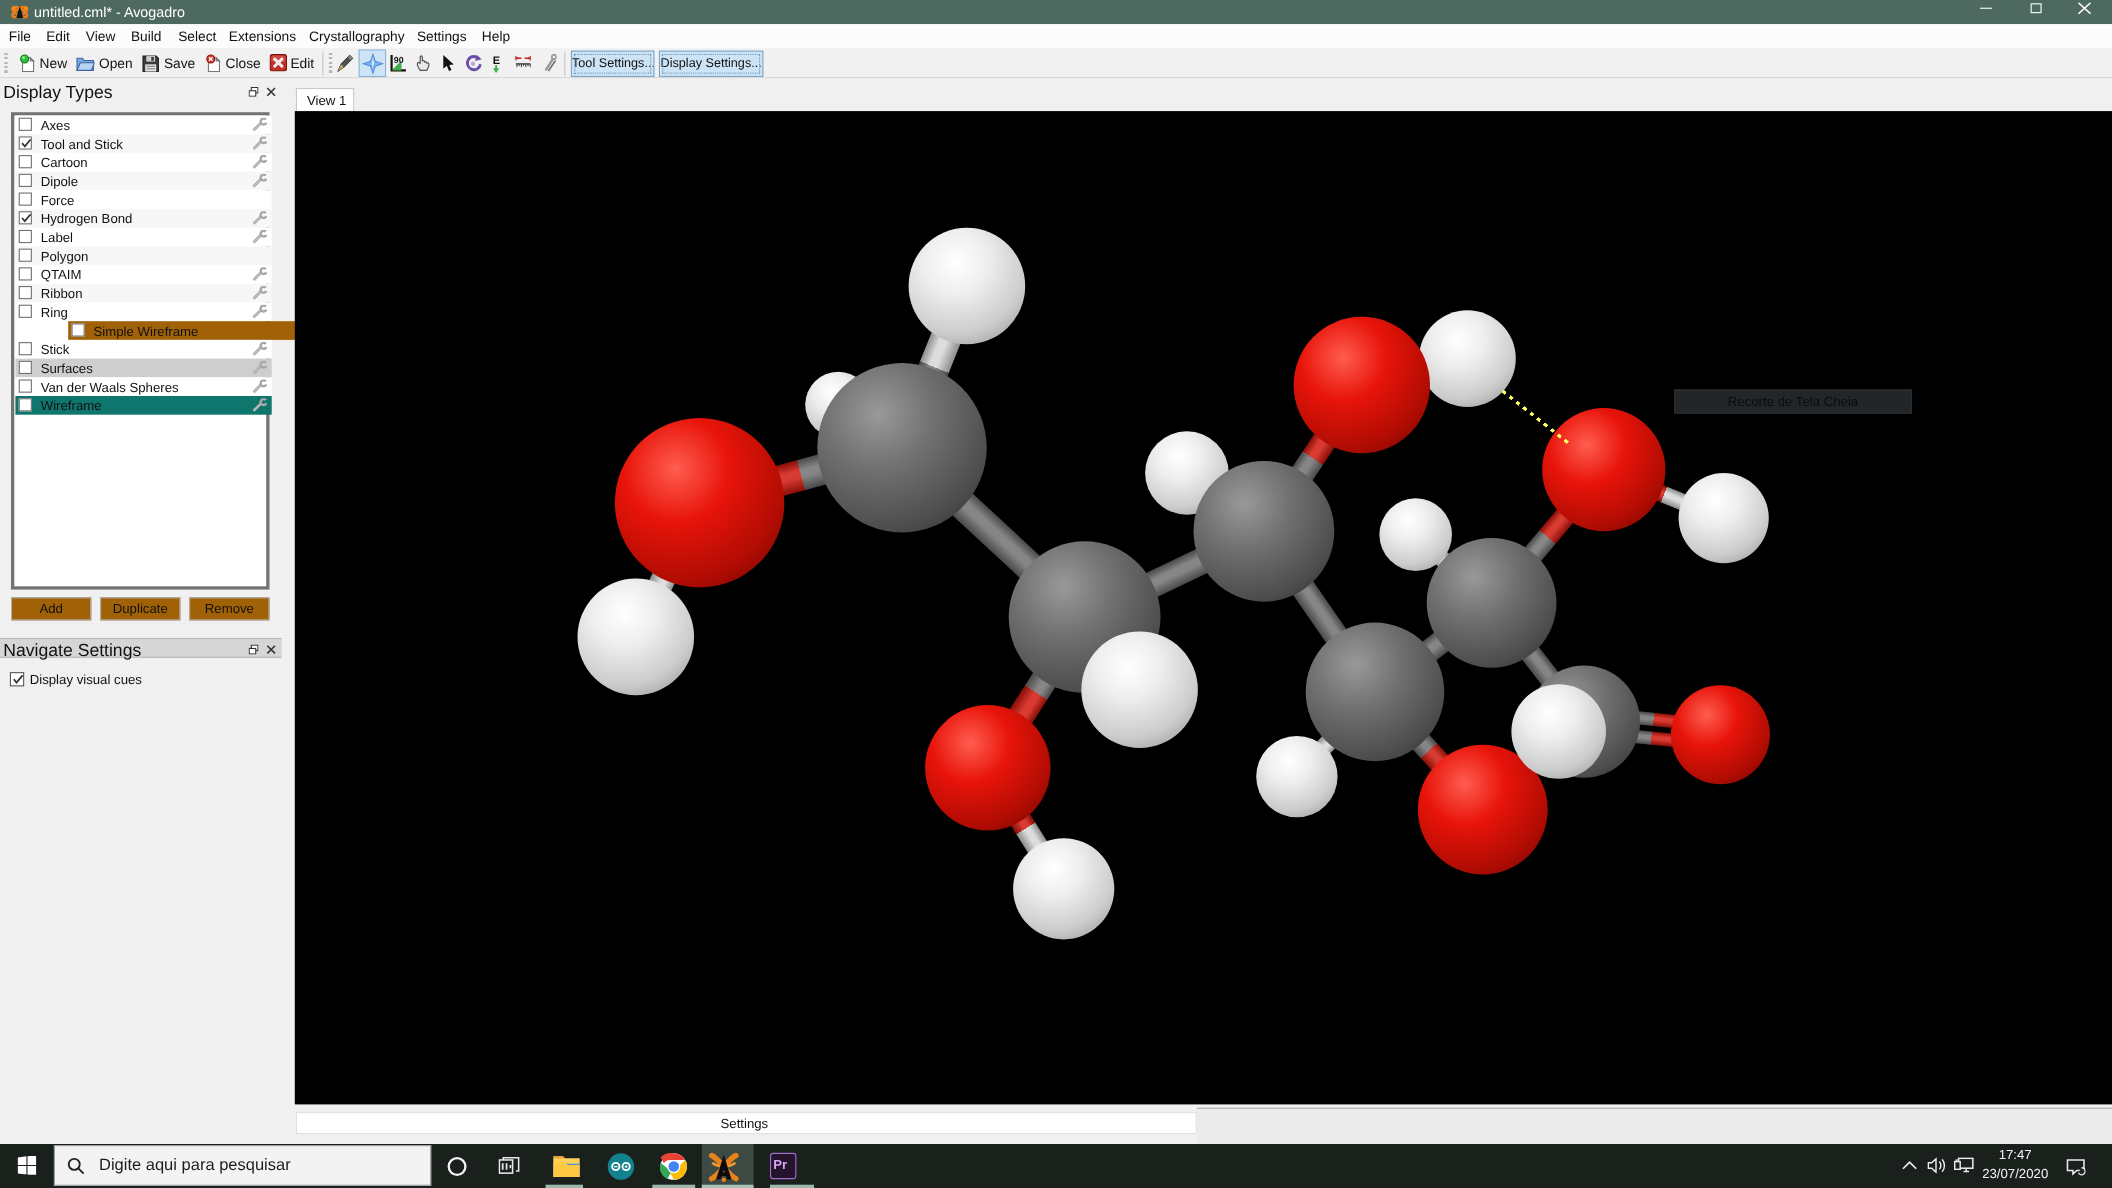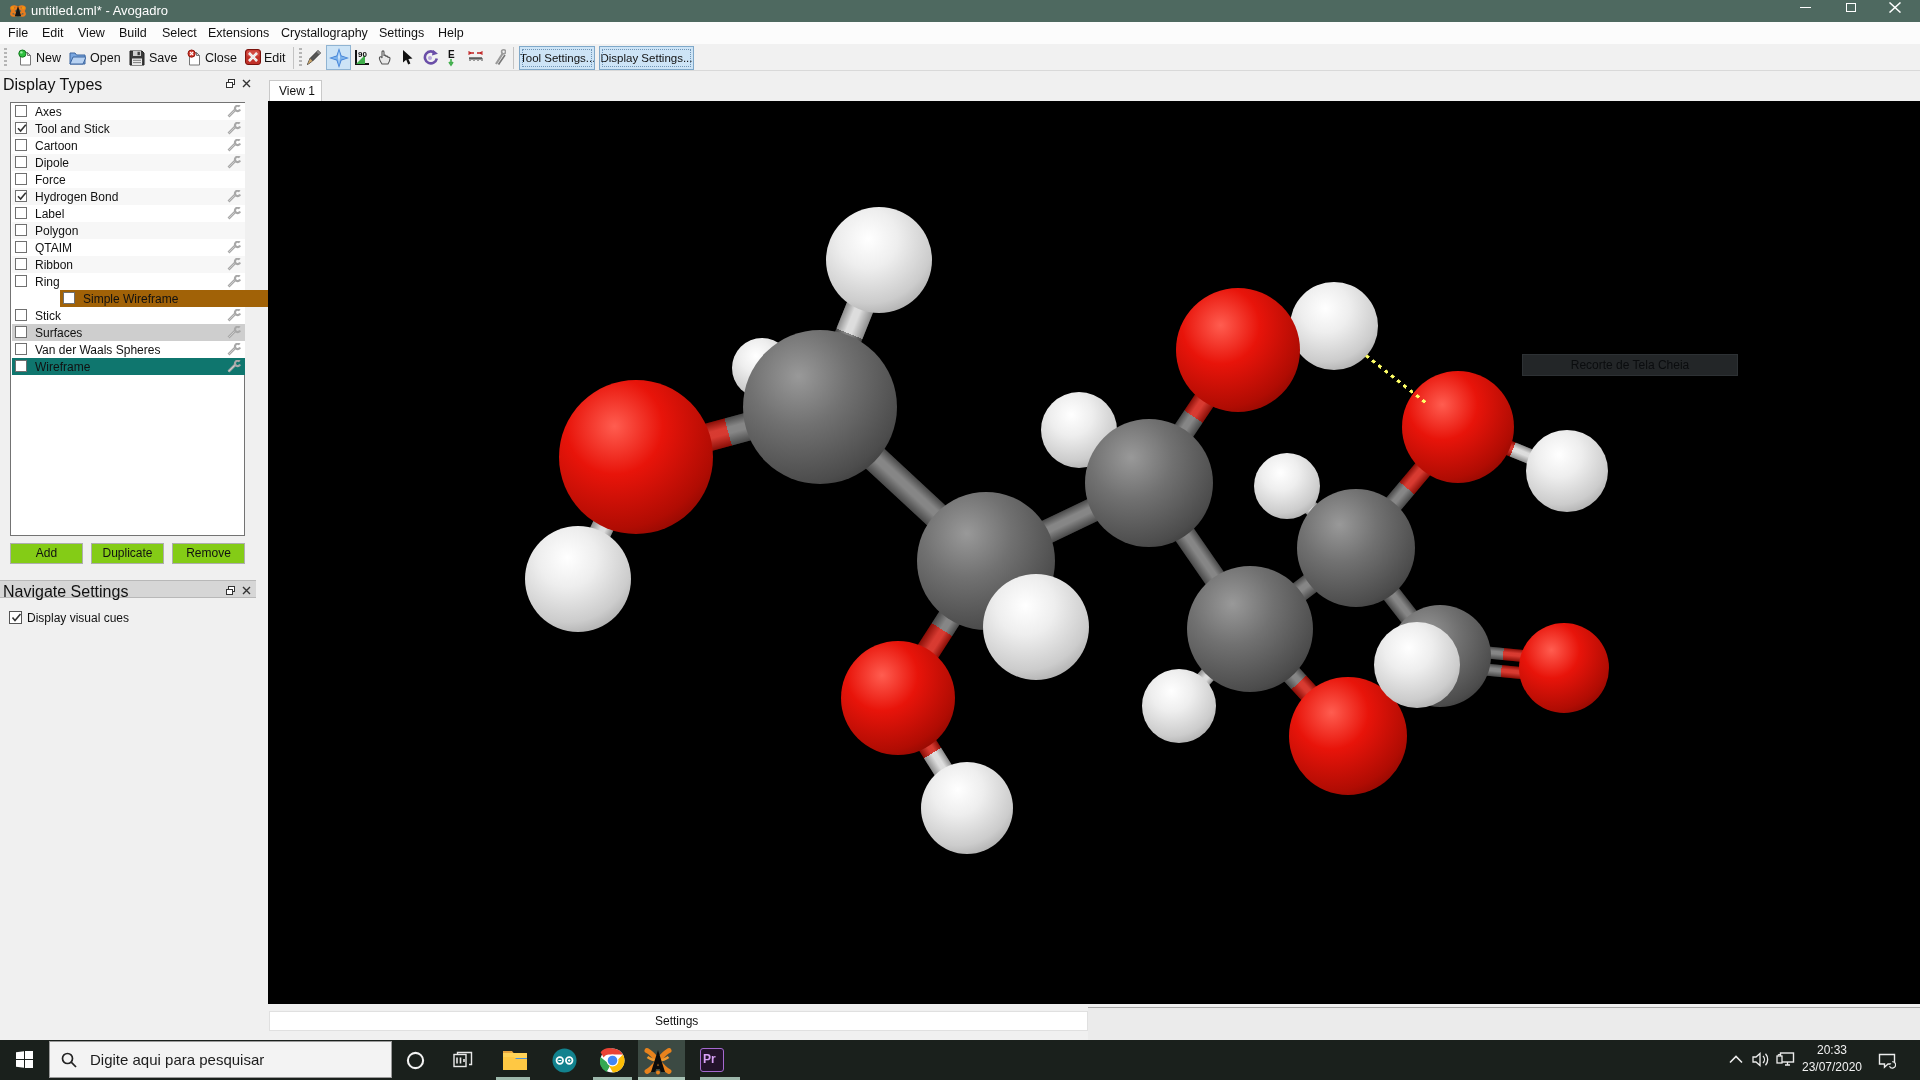--- a/index.html
+++ b/index.html
@@ -11,21 +11,21 @@
   border-bottom:1px solid #d9d9d9; }
 .ti { position:absolute; top:5px; }
 .tl { position:absolute; top:7px; font-size:12.5px; color:#111; }
 .tsbtn { position:absolute; top:2px; height:24px; background:#cde4f6; border:1px solid #7fa8c9; outline:1px dotted #6f94b5; outline-offset:-4px;
   font-size:11.5px; color:#111; text-align:center; line-height:22px; white-space:nowrap; overflow:hidden; }
 .dockhdr { position:absolute; left:0; width:256px; height:18px; font-size:16px; color:#111; }
 .row { position:absolute; left:1px; width:233px; height:17px; }
 .row .cb { position:absolute; left:3px; top:2px; width:12px; height:12px; background:#fff;
   border:1px solid #707070; }
 .row .rl { position:absolute; left:23px; top:1.5px; font-size:12px; color:#111; }
-.qbtn { position:absolute; top:543px; height:21px; background:#84cc16; border:1px solid #aeaeae;
+.qbtn { position:absolute; top:543px; height:21px; background:#a16207; border:1px solid #aeaeae;
   font-size:12px; color:#111; text-align:center; line-height:19px; }
 .viewport { position:absolute; left:268px; top:101px; width:1652px; height:903px; background:#000;
   overflow:hidden; }
 .taskbar { position:absolute; left:0; top:1040px; width:1920px; height:40px; background:#1a201c;padding-left:40px; }
 </style></head>
 <body>
 <div class="titlebar">
  <svg style="position:absolute;left:10px;top:3px" width="16" height="16" viewBox="0 0 30 30">
   <ellipse cx="15" cy="15" rx="14" ry="6" fill="none" stroke="#e87c1e" stroke-width="4.5" transform="rotate(-30 15 15)"></ellipse>
   <ellipse cx="15" cy="15" rx="14" ry="6" fill="none" stroke="#e87c1e" stroke-width="4.5" transform="rotate(30 15 15)"></ellipse>
@@ -141,21 +141,21 @@
 <div class="dockhdr" style="top:74px;background:#f0f0f0">
     <span style="position:absolute;left:3px;top:2px">Display Types</span>
     <svg width="9" height="9" viewBox="0 0 9 9" style="position:absolute;right:21px;top:5px">
       <rect x="2.5" y="0.5" width="6" height="5" fill="#fff" stroke="#333"></rect>
       <rect x="0.5" y="3.5" width="6" height="5" fill="#fff" stroke="#333"></rect>
     </svg>
     <svg width="9" height="9" viewBox="0 0 9 9" style="position:absolute;right:5px;top:5px">
       <path d="M1 1 L8 8 M8 1 L1 8" stroke="#333" stroke-width="1.4"></path>
     </svg>
   </div>
-<div style="position:absolute;left:10px;top:102px;width:235px;height:434px;background:#fff;border:1px solid #737373">
+<div style="position:absolute;left:10px;top:102px;width:235px;height:434px;background:#fff;border:3px solid #737373">
 <div class="row" style="top:0px;background:#ffffff;">
       <span class="cb"></span>
       <span class="rl">Axes</span>
       <svg width="15" height="13" viewBox="0 0 15 13" style="position:absolute;right:3px;top:2px">
         <path d="M1.5 11.5 L8.5 4.5" stroke="#a8a8a8" stroke-width="2.6"></path>
         <path d="M1.5 11.5 L8.5 4.5" stroke="#d0d0d0" stroke-width="0.9"></path>
         <path d="M12.7 1.6 A2.7 2.7 0 1 0 13.1 4.6" fill="none" stroke="#a8a8a8" stroke-width="2.2"></path>
       </svg>
     </div>
 <div class="row" style="top:17px;background:#f7f7f7;">
@@ -427,19 +427,19 @@
 <svg style="position:absolute;left:1752px;top:12px" width="19" height="15" viewBox="0 0 19 15">
  <path d="M1 5 H4 L8 1.5 V13.5 L4 10 H1 Z" fill="none" stroke="#ececec" stroke-width="1.3"></path>
  <path d="M11 4 A5 5 0 0 1 11 11 M13.5 1.8 A8.5 8.5 0 0 1 13.5 13.2" fill="none" stroke="#ececec" stroke-width="1.3"></path>
 </svg>
 <svg style="position:absolute;left:1776px;top:12px" width="19" height="16" viewBox="0 0 19 16">
  <rect x="4.5" y="1" width="13" height="9" fill="none" stroke="#ececec" stroke-width="1.4"></rect>
  <path d="M9 13 H14 M11.5 10 V13" stroke="#ececec" stroke-width="1.3"></path>
  <rect x="1" y="4" width="5" height="7" fill="#1d2420" stroke="#ececec" stroke-width="1.3"></rect>
  <path d="M2.2 4 V2.5 H5" fill="none" stroke="#ececec" stroke-width="1"></path>
 </svg>
-<span style="position:absolute;left:1806px;top:3px;width:52px;text-align:center;font-size:12px;color:#f2f2f2">20:33</span>
+<span style="position:absolute;left:1806px;top:3px;width:52px;text-align:center;font-size:12px;color:#f2f2f2">17:47</span>
 <span style="position:absolute;left:1800px;top:20px;width:64px;text-align:center;font-size:12px;color:#f2f2f2">23/07/2020</span>
 <svg style="position:absolute;left:1878px;top:13px" width="18" height="16" viewBox="0 0 18 16">
  <path d="M1.5 1.5 H16.5 V11 H10 L6.5 14.2 V11 H1.5 Z" fill="none" stroke="#ececec" stroke-width="1.4"></path>
  <path d="M11.5 13.2 a3.2 3.2 0 1 0 2.8 -4.6" fill="#1d2420" stroke="#ececec" stroke-width="1.2"></path>
 </svg>
 </div>
 
 </body></html>

